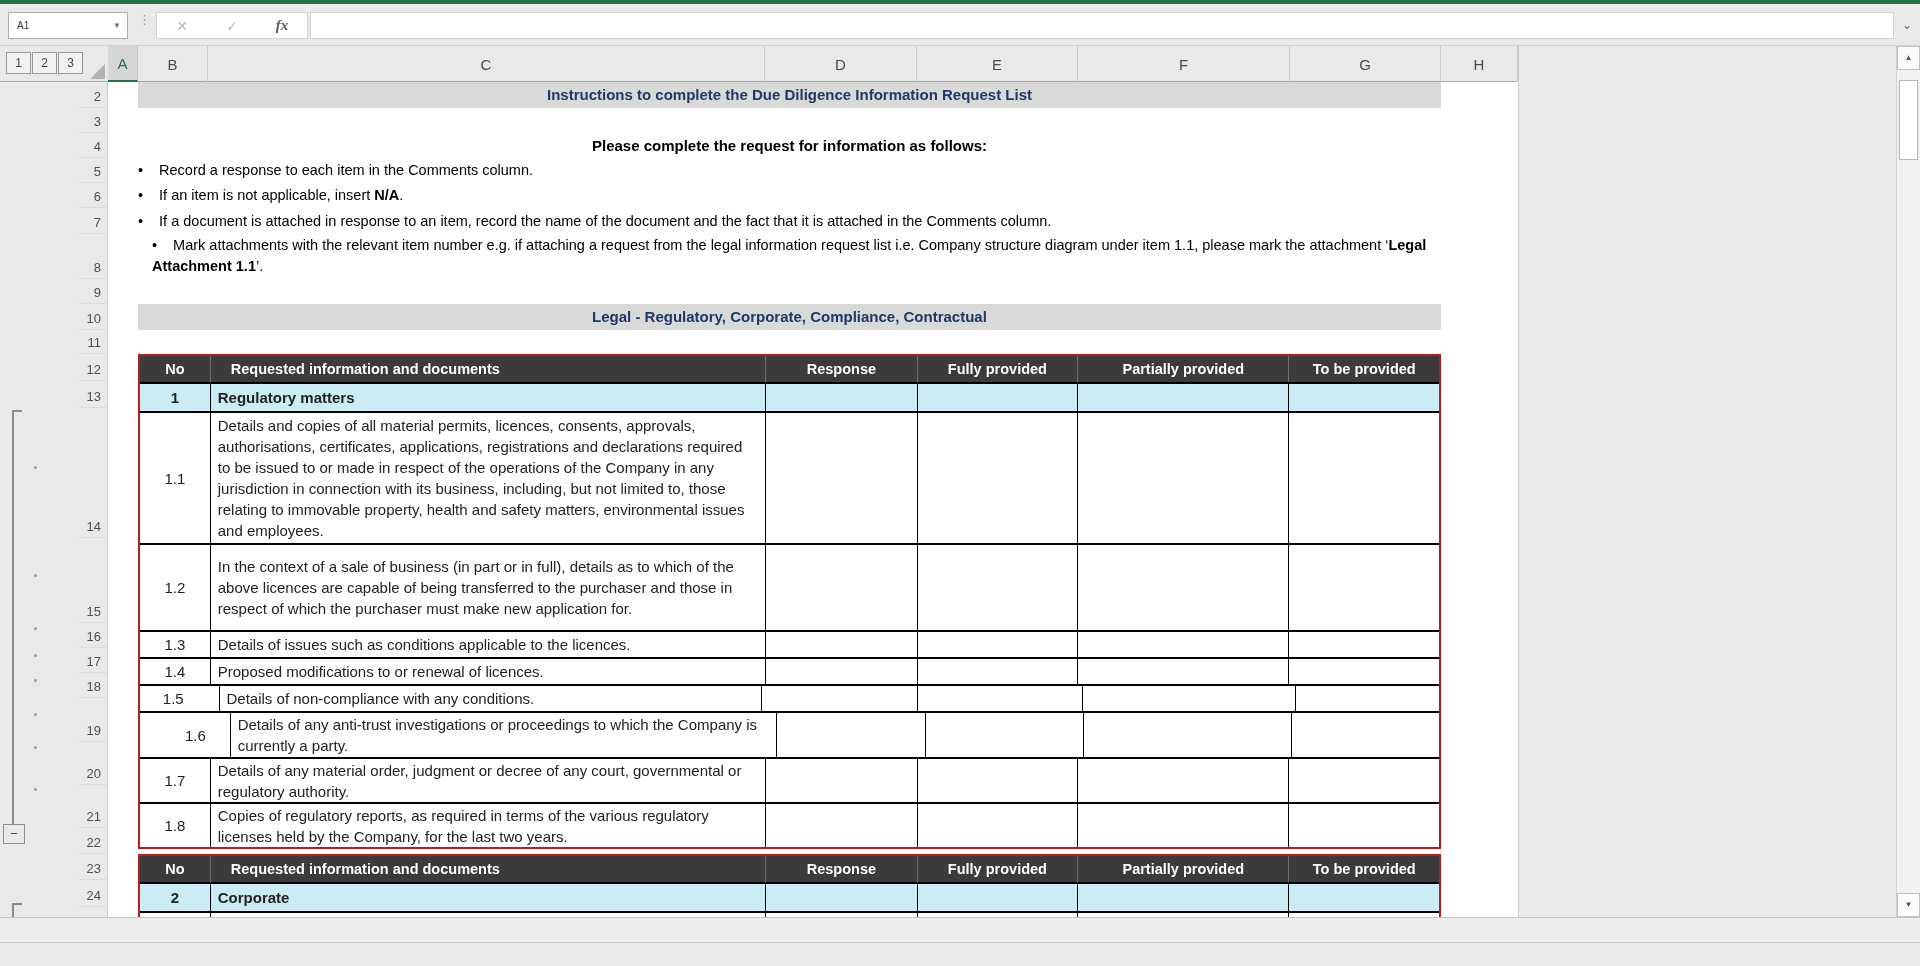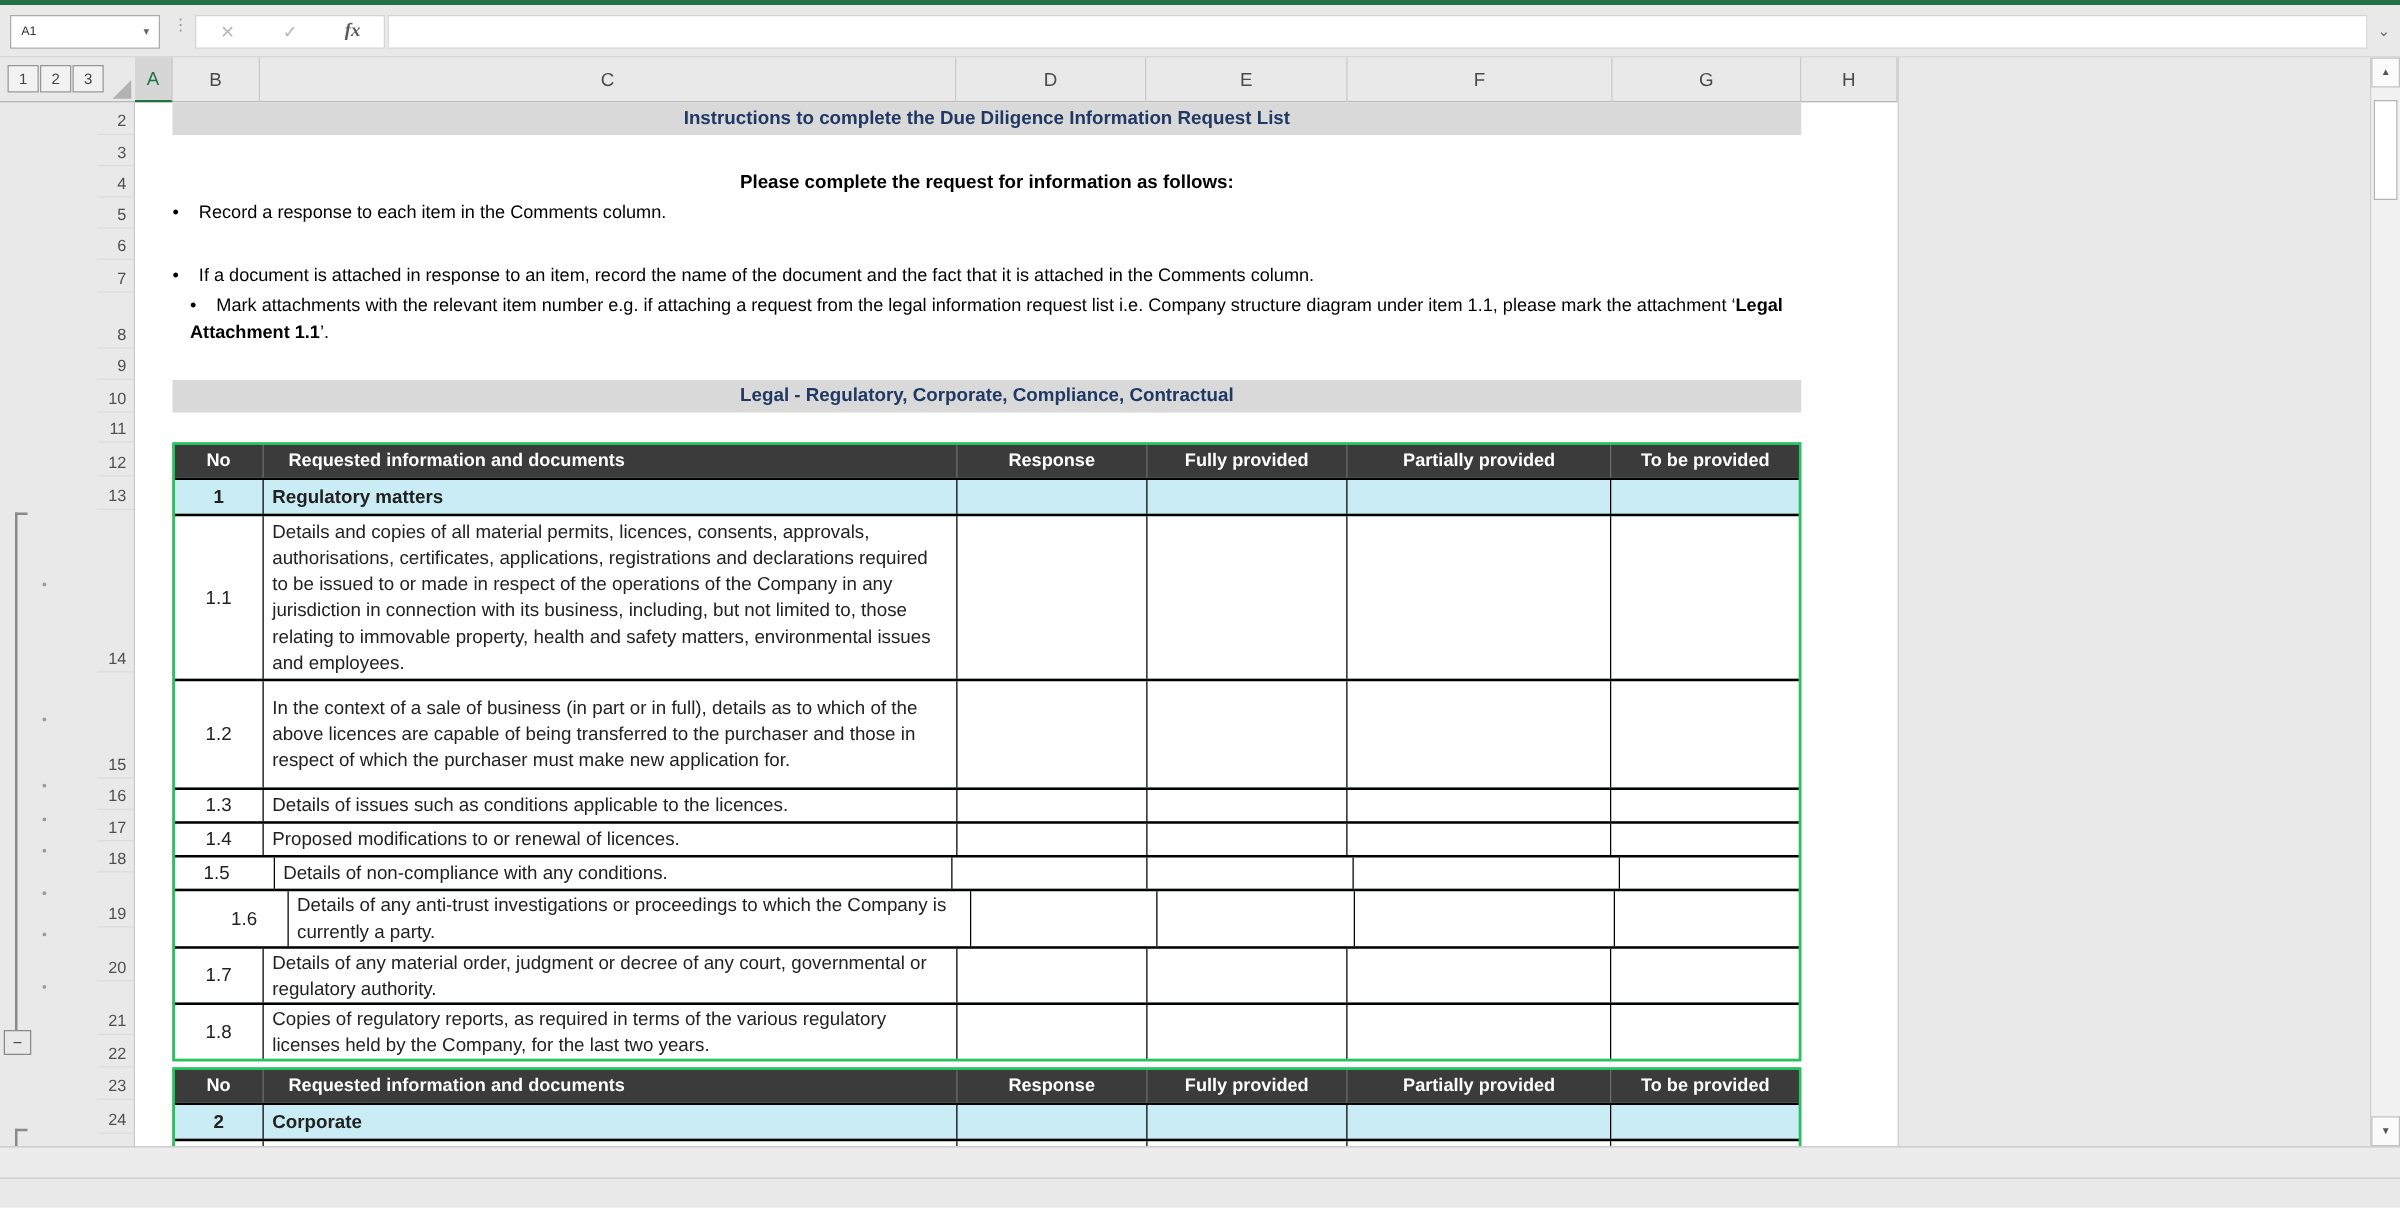--- a/index.html
+++ b/index.html
@@ -52,21 +52,21 @@
   #intro-line{left:30px;top:51px;width:1303px;height:25px;line-height:25px;text-align:center;
               font-weight:bold;font-size:15px;color:#000}
   .bullet{left:30px;width:1303px;text-align:left;font-size:14.5px;color:#000}
   .bdot{margin-right:16px}
   #bullet-1{top:76px;height:25px;line-height:25px}
   #bullet-2{top:101px;height:25px;line-height:25px}
   #bullet-3{top:126px;height:26px;line-height:26px}
   #bullet-4{top:151px;height:46px;line-height:21px;padding:2px 14px}
 
   
-  .xtable{position:absolute;left:30px;width:1303px;border:2px solid #22c55e;background:#15803d;box-sizing:border-box}
+  .xtable{position:absolute;left:30px;width:1303px;border:2px solid #b91c1c;background:#a3a3a3;box-sizing:border-box}
   .thead{display:flex;height:26px;background:#3b3b3b;color:#fff;font-weight:bold;font-size:14.5px;align-items:center}
   .thead .c{border-left:1px solid #6e6e6e;height:100%;display:flex;align-items:center;justify-content:center}
   .thead .c:first-child{border-left:none}
   .thead .c.hinfo{justify-content:flex-start;padding-left:20px}
   .sect{display:flex;background:#c9ecf5;font-weight:bold;font-size:15px;border-top:2px solid #000}
   .trow{display:flex;border-top:2px solid #000;font-size:15px;line-height:21px;background:#fff}
   .c{box-sizing:border-box;border-left:1px solid #000;height:auto}
   .c:first-child{border-left:none}
   .cw0{width:70px}.cw1{width:557px}.cw2{width:152px}.cw3{width:161px}.cw4{width:212px}.cw5{width:151px}
   .no{display:flex;align-items:center;justify-content:center}
@@ -166,20 +166,23 @@
 
 <div class="abs" id="sheet">
 
   <div class="abs banner" id="banner-title">Instructions to complete the Due Diligence Information Request List</div>
 
   <div class="abs" id="intro-line">Please complete the request for information as follows:</div>
 
   <div class="abs bullet" id="bullet-1">
     <span class="bdot">•</span><span>Record a response to each item in the Comments column.</span>
   </div>
+  <div class="abs bullet" id="bullet-2">
+    <span class="bdot">•</span><span>If an item is not applicable, insert </span><b>N/A</b><span>.</span>
+  </div>
   <div class="abs bullet" id="bullet-3">
     <span class="bdot">•</span><span>If a document is attached in response to an item, record the name of the document and the fact that it is attached in the Comments column.</span>
   </div>
   <div class="abs bullet" id="bullet-4">
     <span class="bdot">•</span><span>Mark attachments with the relevant item number e.g. if attaching a request from the legal information request list i.e. Company structure diagram under item 1.1, please mark the attachment ‘</span><b>Legal Attachment 1.1</b><span>’.</span>
   </div>
 
   <div class="abs banner" id="banner-legal">Legal - Regulatory, Corporate, Compliance, Contractual</div>
 
   <div class="xtable" id="table1" style="top:272px">

